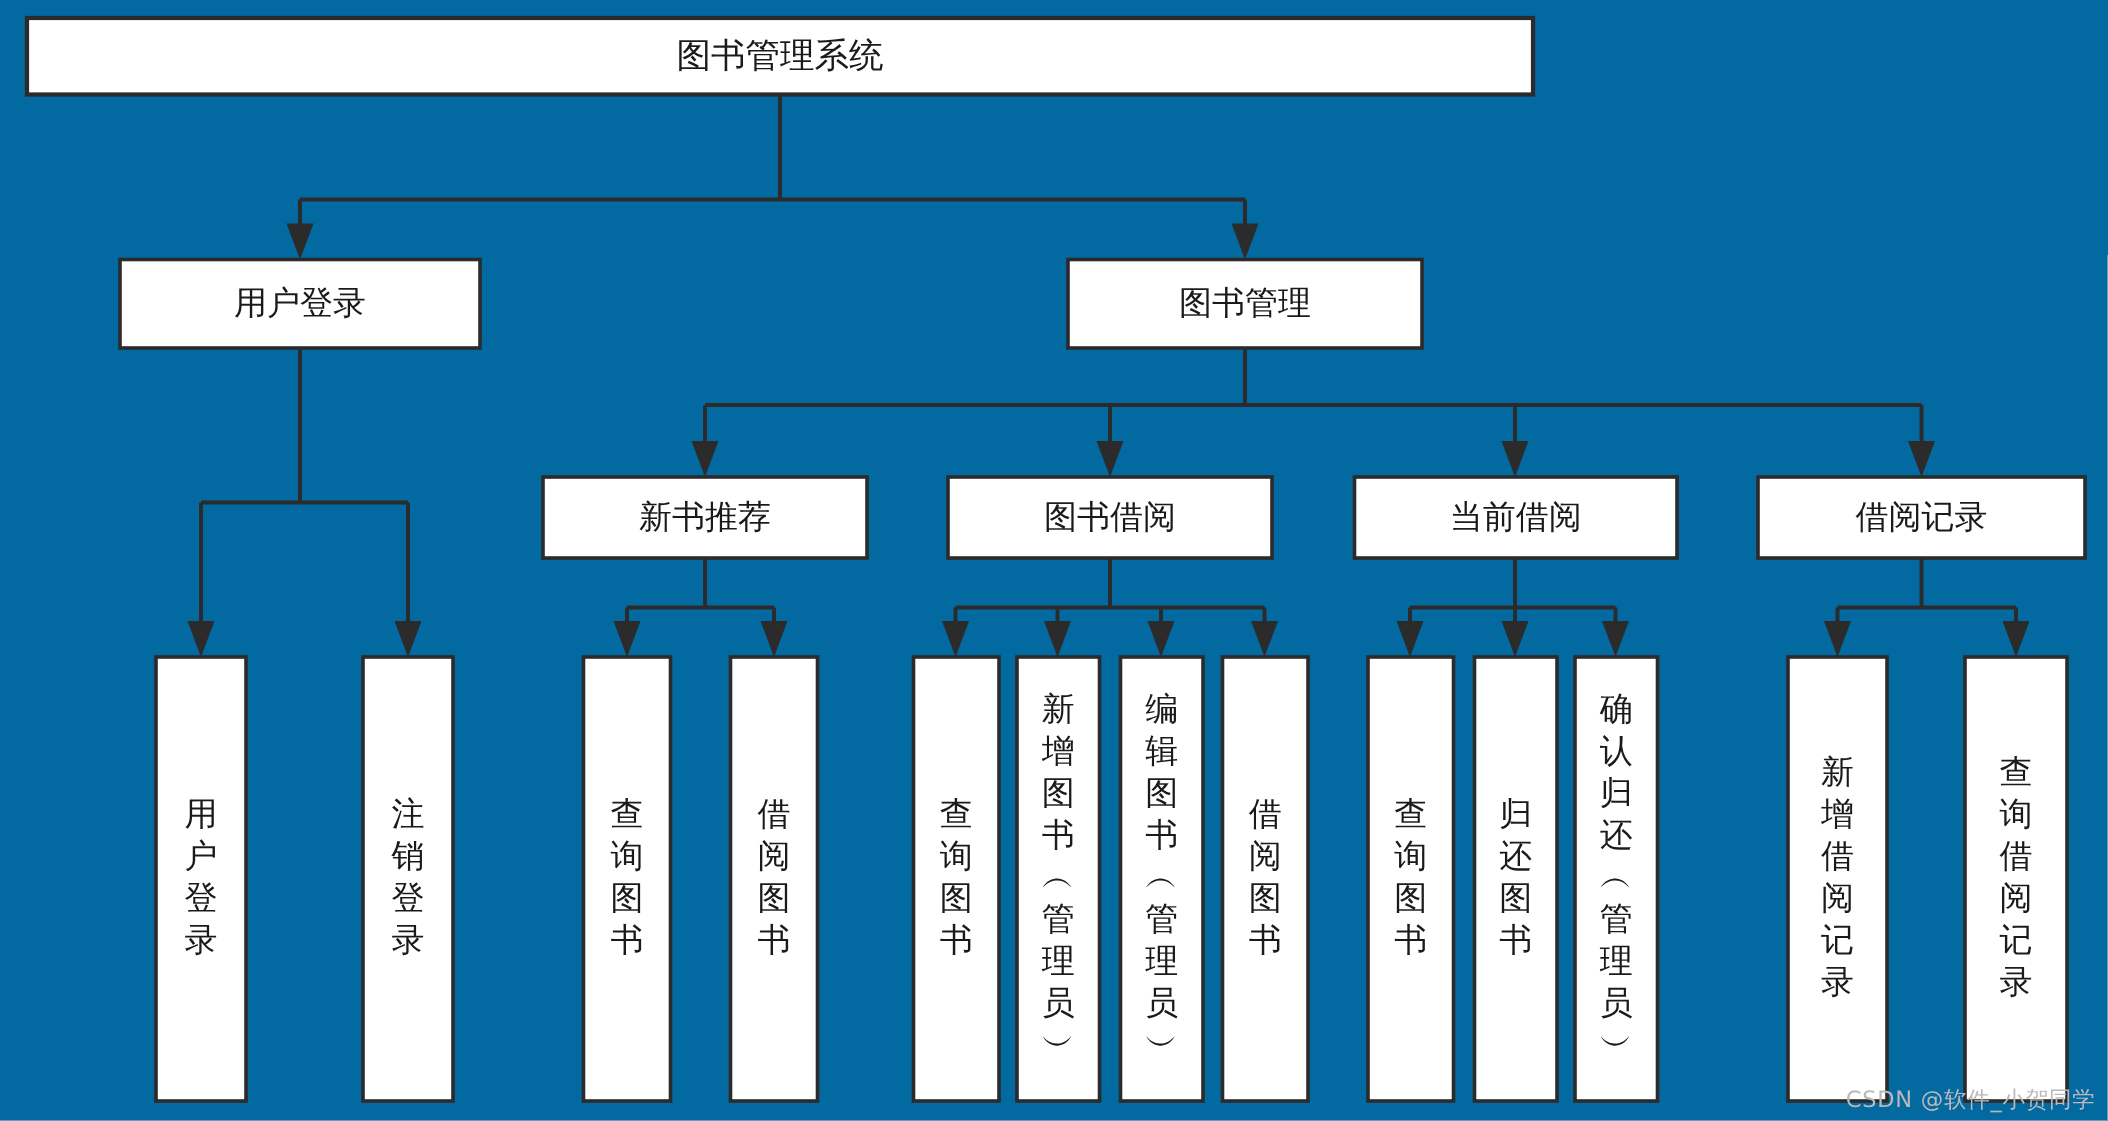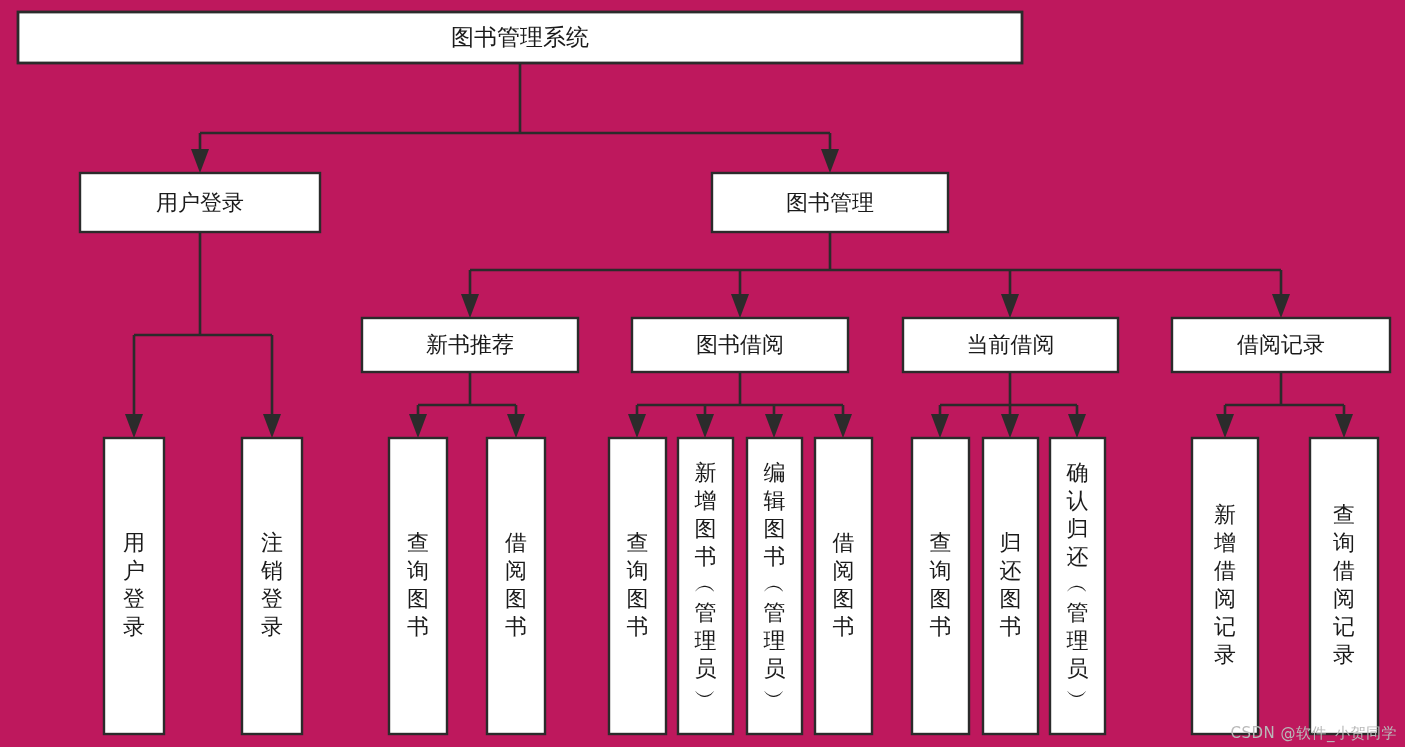--- a/index.html
+++ b/index.html
@@ -11,21 +11,21 @@
   body {
     width: 1405px;
     height: 747px;
     overflow: hidden;
     font-family: "DejaVu Sans", "Liberation Sans", sans-serif;
   }
   #diagram-root {
     position: relative;
     width: 1405px;
     height: 747px;
-    background: #be185d;
+    background: #0369a1;
   }
   svg.diagram-canvas {
     position: absolute;
     top: 0;
     left: 0;
     width: 1405px;
     height: 747px;
     display: block;
   }
   .node-box {

